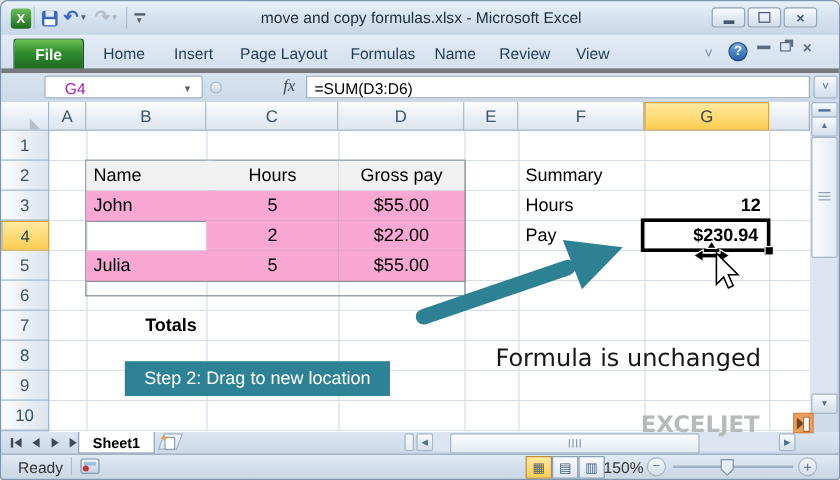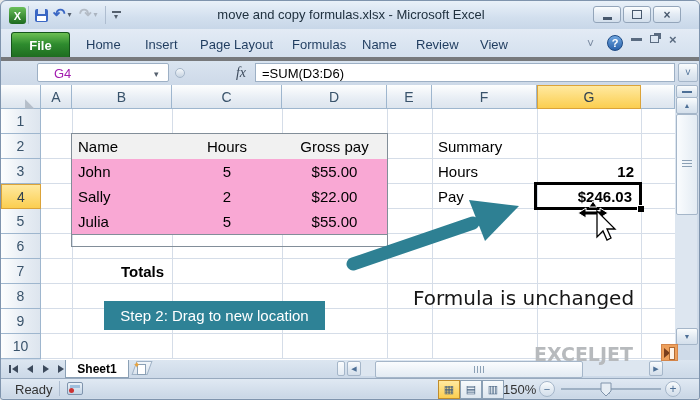--- a/index.html
+++ b/index.html
@@ -159,33 +159,32 @@
   <div class="abs rhdr" style="top:308px;">9</div>
   <div class="abs rhdr" style="top:333px;">10</div>
 
   <div class="abs" style="left:70px;top:132px;width:317px;height:114px;border:1px solid #828e99;">
     <div class="tcell thead lft" style="left:0;top:0;width:100px;height:25px;">Name</div>
     <div class="tcell thead ctr" style="left:100px;top:0;width:110px;height:25px;">Hours</div>
     <div class="tcell thead ctr" style="left:210px;top:0;width:105px;height:25px;">Gross pay</div>
     <div class="tcell lft" style="left:0;top:25px;width:100px;height:25px;">John</div>
     <div class="tcell ctr" style="left:100px;top:25px;width:110px;height:25px;">5</div>
     <div class="tcell ctr" style="left:210px;top:25px;width:105px;height:25px;">$55.00</div>
-    <div class="tcell lft" style="left:0;top:50px;width:100px;height:25px;">Sally</div>
     <div class="tcell ctr" style="left:100px;top:50px;width:110px;height:25px;">2</div>
     <div class="tcell ctr" style="left:210px;top:50px;width:105px;height:25px;">$22.00</div>
     <div class="tcell lft" style="left:0;top:75px;width:100px;height:25px;">Julia</div>
     <div class="tcell ctr" style="left:100px;top:75px;width:110px;height:25px;">5</div>
     <div class="tcell ctr" style="left:210px;top:75px;width:105px;height:25px;">$55.00</div>
   </div>
 
   <div class="abs sumtx" style="left:437px;top:133px;height:25px;">Summary</div>
   <div class="abs sumtx" style="left:437px;top:158px;height:25px;">Hours</div>
   <div class="abs sumtx bold" style="left:536px;top:158px;width:97px;height:25px;justify-content:flex-end;">12</div>
   <div class="abs sumtx" style="left:437px;top:183px;height:25px;">Pay</div>
-  <div class="abs sumtx bold" style="left:536px;top:183px;width:95px;height:25px;justify-content:flex-end;">$246.03</div>
+  <div class="abs sumtx bold" style="left:536px;top:183px;width:95px;height:25px;justify-content:flex-end;">$230.94</div>
 
   <div class="abs" style="left:533px;top:181px;width:108px;height:28px;border:3px solid #000;"></div>
   <div class="abs" style="left:636px;top:204px;width:7px;height:7px;background:#000;border-left:1px solid #fff;border-top:1px solid #fff;"></div>
 
   <div class="abs sumtx bold" style="left:76px;top:258px;height:25px;">Totals</div>
 
   <div class="abs banner" style="left:103px;top:300px;width:221px;height:29px;background:#2E8296;">Step 2: Drag to new location</div>
   <div class="abs note" style="left:400px;top:285px;width:245px;">Formula is unchanged</div>
 
   <div class="abs wm" style="left:533px;top:342px;z-index:60;">EXCELJET</div>

